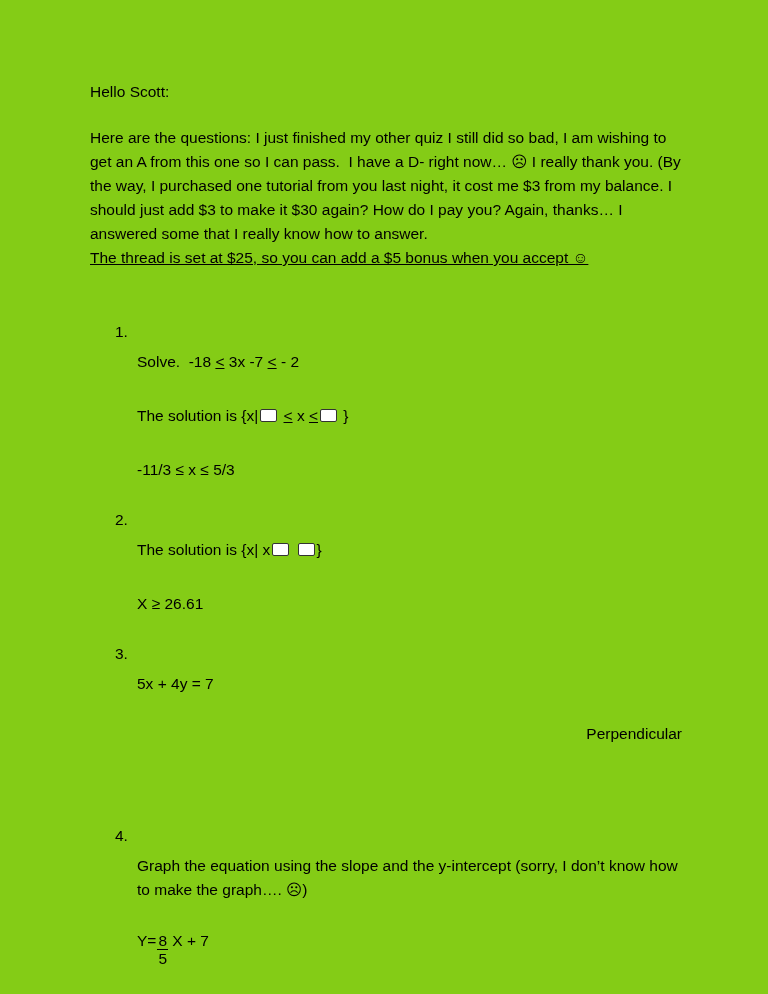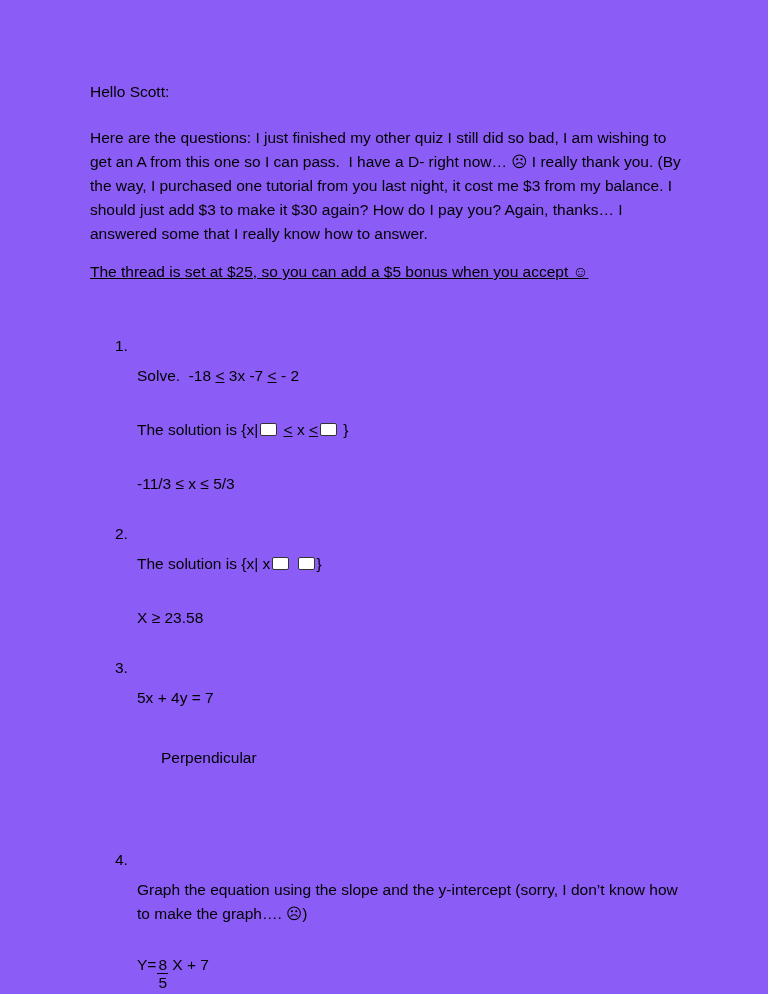--- a/index.html
+++ b/index.html
@@ -1,25 +1,25 @@
 <!DOCTYPE html>
 <html><head>
 <meta charset="utf-8">
 <style>
   * { box-sizing: border-box; }
   html, body { margin: 0; padding: 0; background: #ffffff; }
   .page {
-    width: 768px; height: 994px; background: #8b5cf6; color: #000000;
+    width: 768px; height: 994px; background: #84cc16; color: #000000;
     font-family: "Liberation Sans", sans-serif;
     font-size: 15.5px; line-height: 24px; overflow: hidden;
   }
   .content { padding: 80px 86px 0 90px; }
   p { margin: 0; white-space: pre-wrap; }
   .greeting { margin-bottom: 22px; }
-  .intro { margin-bottom: 14px; }
+  .intro { }
   .thread-note { font-weight: normal; text-decoration: underline; }
   .questions { margin-top: 50px; padding-left: 25px; }
   .question { display: flex; }
   .q-num { width: 22px; flex: 0 0 22px; }
   .q-body { flex: 1; min-width: 0; }
   .q-line { white-space: pre-wrap; margin-top: 30px; }
   .q-line.indent { padding-left: 24px; }
   .q-line.flex-line { display: flex; align-items: flex-start; white-space: pre; line-height: 17px; padding-top: 4px; }
   .u { text-decoration: underline; }
   .answer-box {
@@ -44,28 +44,28 @@
           <div class="q-body">
             <div class="q-line"><span>Solve.  -18 </span><span class="u">&lt;</span><span> 3x -7 </span><span class="u">&lt;</span><span> - 2</span></div>
             <div class="q-line"><span>The solution is {x|</span><span class="answer-box"></span><span> </span><span class="u">&lt;</span><span> x </span><span class="u">&lt;</span><span class="answer-box"></span><span> }</span></div>
             <div class="q-line"><span>-11/3 ≤ x ≤ 5/3</span></div>
           </div>
         </div>
         <div class="question" style="margin-top: 26px;">
           <span class="q-num">2.</span>
           <div class="q-body">
             <div class="q-line"><span>The solution is {x| x</span><span class="answer-box"></span><span> </span><span class="answer-box"></span><span>}</span></div>
-            <div class="q-line"><span>X ≥ 23.58</span></div>
+            <div class="q-line"><span>X ≥ 26.61</span></div>
           </div>
         </div>
         <div class="question" style="margin-top: 26px;">
           <span class="q-num">3.</span>
           <div class="q-body">
             <div class="q-line"><span>5x + 4y = 7</span></div>
-            <div class="q-line indent" style="margin-top: 36px;"><span>Perpendicular</span></div>
+            <div class="q-line indent" style="margin-top: 26px; text-align: right;"><span>Perpendicular</span></div>
           </div>
         </div>
         <div class="question" style="margin-top: 78px;">
           <span class="q-num">4.</span>
           <div class="q-body">
             <div class="q-line"><span>Graph the equation using the slope and the y-intercept (sorry, I don’t know how to make the graph…. ☹)</span></div>
             <div class="q-line flex-line" style="margin-top: 26px;"><span>Y=</span><span class="frac"><span class="frac-top">8</span><span class="frac-bot">5</span></span><span> X + 7</span></div>
           </div>
         </div>
       </div>

